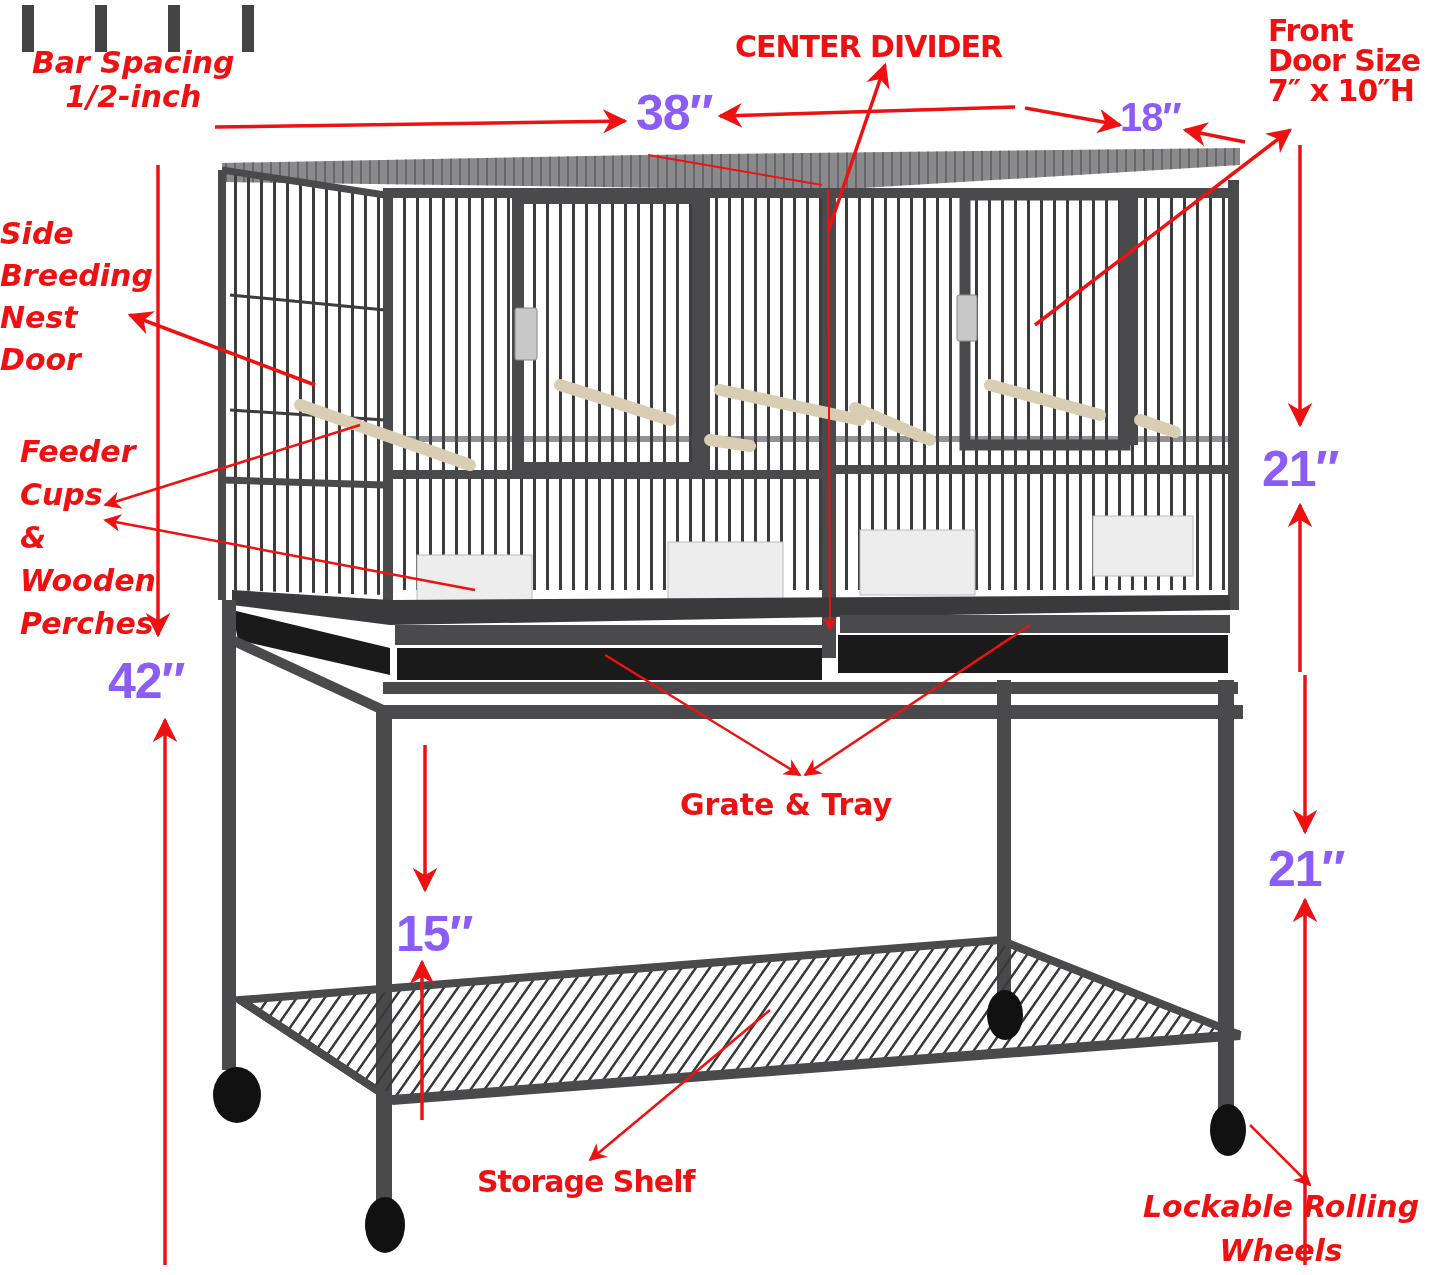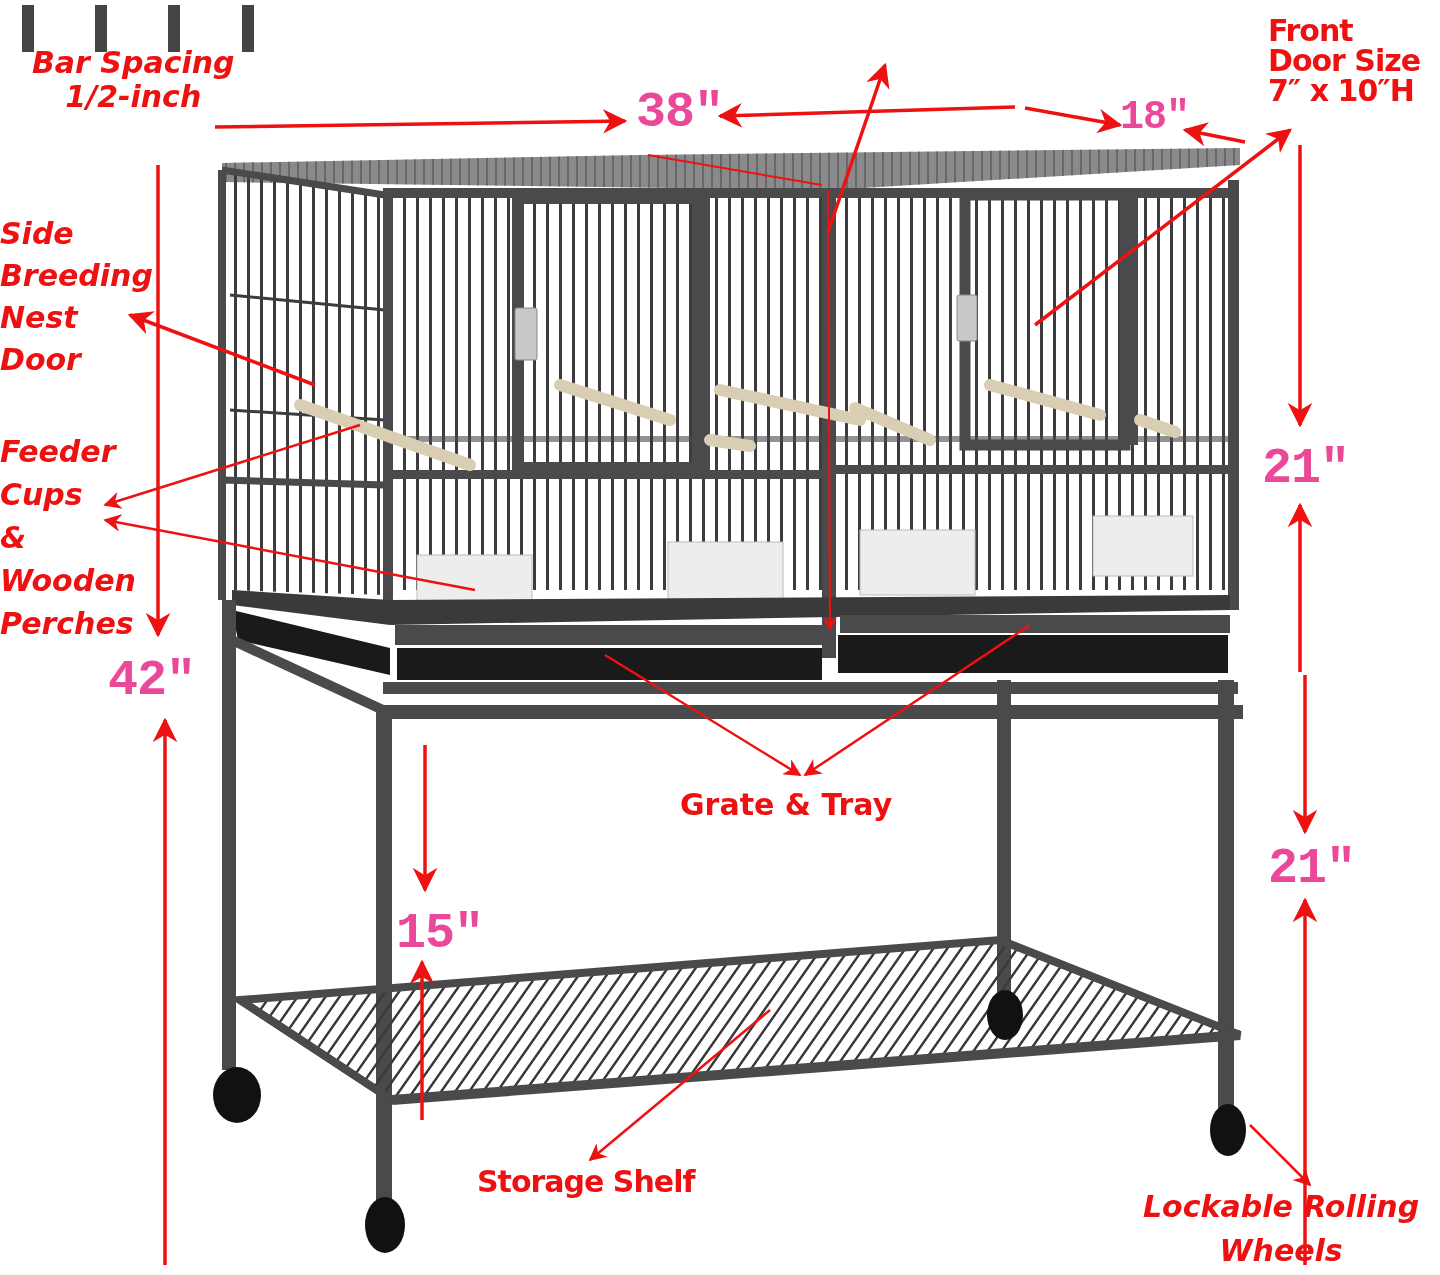--- a/index.html
+++ b/index.html
@@ -1,20 +1,20 @@
 <!DOCTYPE html>
 <html><head>
 <meta charset="utf-8">
 <style>
   html, body { margin:0; padding:0; background:#ffffff; }
   #stage { position:relative; width:1440px; height:1275px; overflow:hidden; background:#ffffff; }
   svg#art { position:absolute; left:0; top:0; }
   .lbl { position:absolute; color:#ee1111; font-family:"DejaVu Sans", sans-serif; font-weight:bold; line-height:1.0; white-space:nowrap; }
   .lbl-ital { font-style:italic; }
-  .dim { font-family:Liberation Mono, monospace; font-weight:bold; color:#ec4899; position:absolute; white-space:nowrap; letter-spacing:-1px; }
+  .dim { font-family:Liberation Sans, sans-serif; font-weight:bold; color:#8b5cf6; position:absolute; white-space:nowrap; letter-spacing:-1px; }
   .stack span { display:block; }
 </style>
 </head>
 <body>
 
 <div id="stage">
 
   <svg id="art" width="1440" height="1275" viewBox="0 0 1440 1275">
     <defs>
       <pattern id="bars" x="0" y="0" width="13" height="10" patternUnits="userSpaceOnUse">
@@ -172,35 +172,36 @@
       <line x1="425" y1="745" x2="425" y2="890" marker-end="url(#arr)"></line>
       <line x1="422" y1="1120" x2="422" y2="962" marker-end="url(#arr)"></line>
     </g>
   </svg>
 
   <div class="lbl lbl-ital stack" style="left:32px; top:48px; font-size:30px; text-align:center;">
     <span>Bar Spacing</span>
     <span style="margin-top:4px;">1/2-inch</span>
   </div>
 
+  <div class="lbl" style="left:735px; top:32px; font-size:30px; letter-spacing:-1px;">CENTER DIVIDER</div>
 
   <div class="lbl stack" style="left:1268px; top:16px; font-size:30px; text-align:left; letter-spacing:-1px;">
     <span>Front</span>
     <span>Door Size</span>
     <span style="">7″ x 10″H</span>
   </div>
 
   <div class="lbl lbl-ital stack" style="left:0px; top:213px; font-size:30px; line-height:42px;">
     <span>Side</span>
     <span>Breeding</span>
     <span>Nest</span>
     <span>Door</span>
   </div>
 
-  <div class="lbl lbl-ital stack" style="left:0px; top:430px; font-size:30px; line-height:43px;">
+  <div class="lbl lbl-ital stack" style="left:0px; top:430px; font-size:30px; line-height:43px;padding-left:20px;">
     <span>Feeder</span>
     <span>Cups</span>
     <span>&amp;</span>
     <span>Wooden</span>
     <span>Perches</span>
   </div>
 
   <div class="lbl stack" style="left:680px; top:783px; font-size:30px; line-height:44px; text-align:center;">
     <span>Grate &amp; Tray</span>
   </div>

